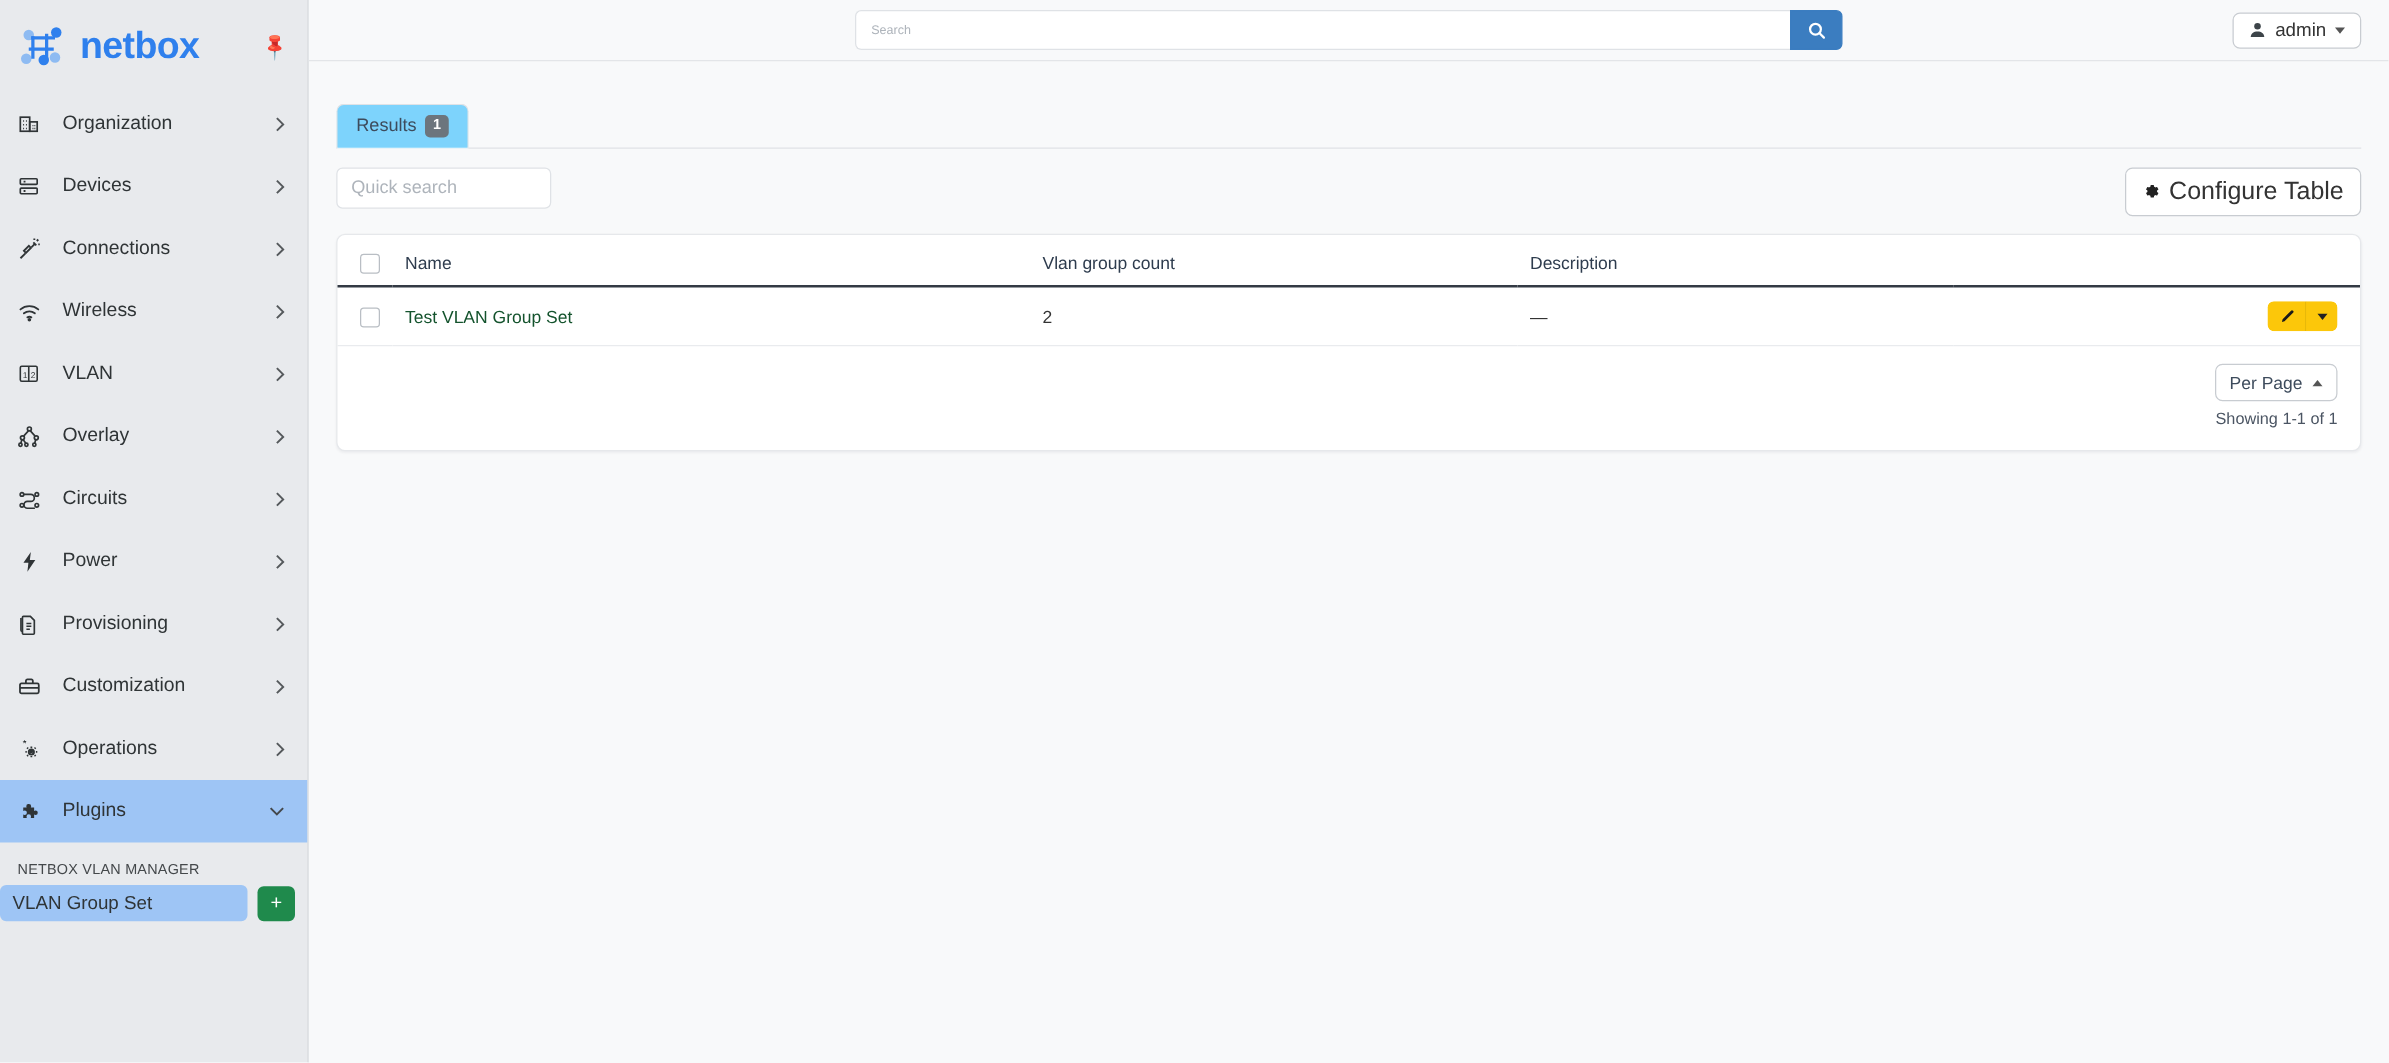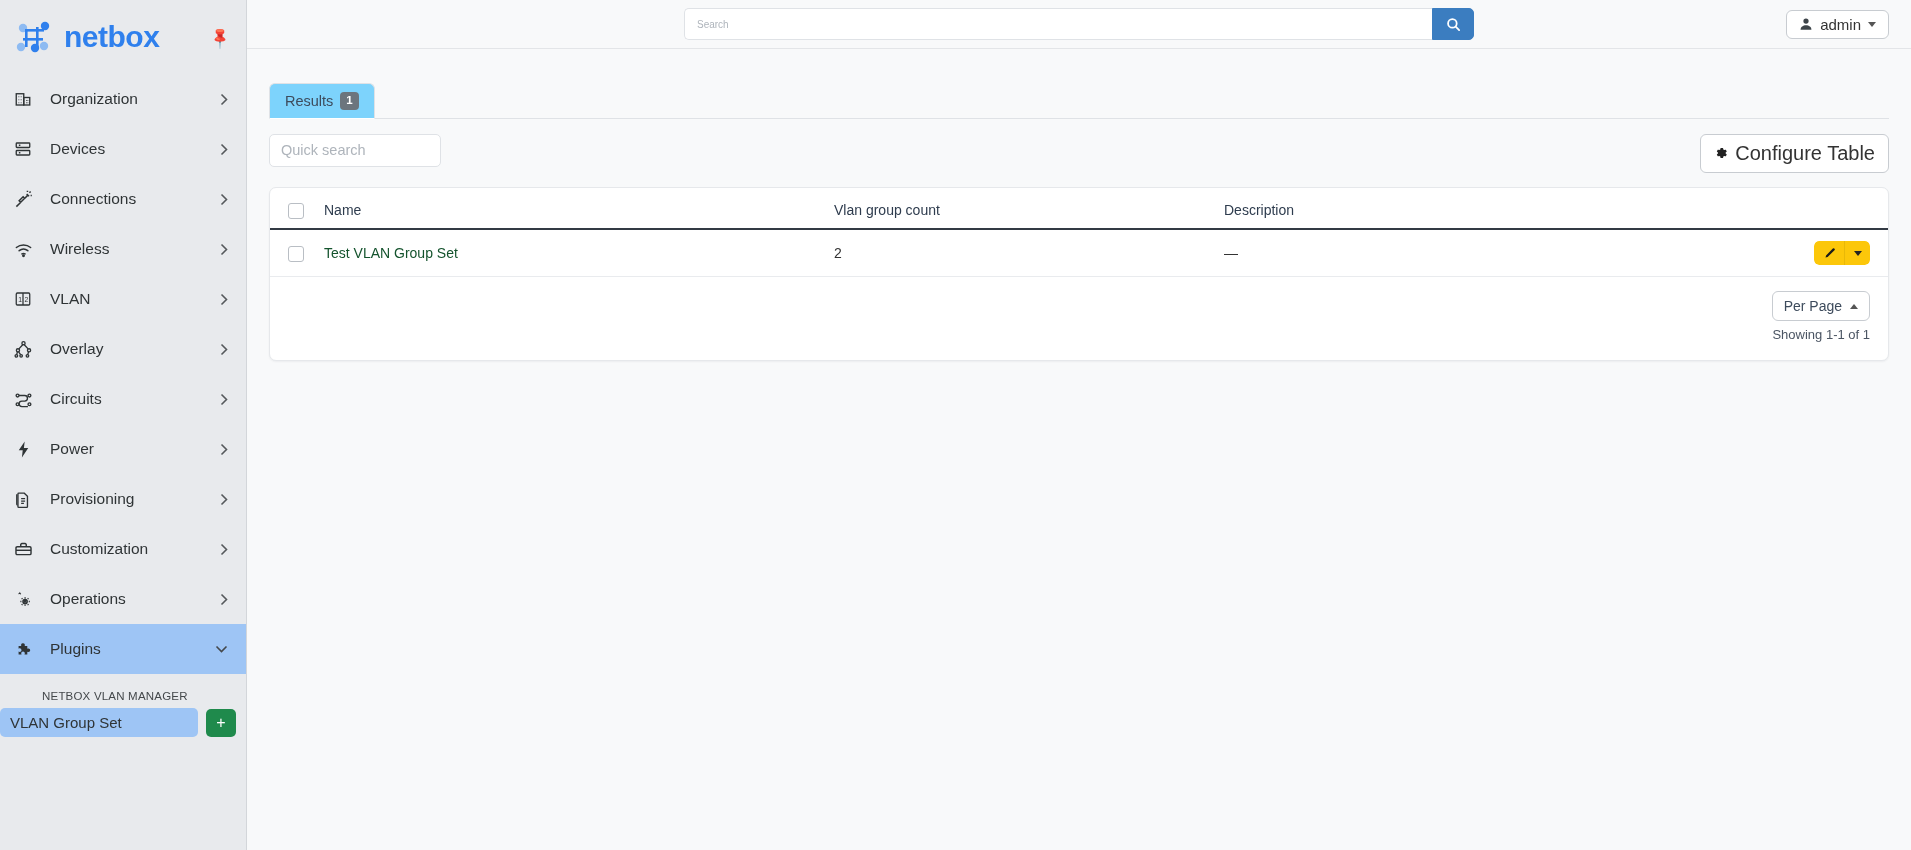--- a/index.html
+++ b/index.html
@@ -72,21 +72,20 @@
   .nav-label { flex: 1; padding-left: 10px; }
   .nav-chevron { color: #55595c; font-size: 12px; line-height: 1; display: flex; }
 
   .plugin-section { padding-top: 4px; }
   .plugin-heading {
     font-size: 11.5px;
     letter-spacing: 0.2px;
     color: #44484b;
     padding: 12px 2px 6px 14px;
     text-transform: uppercase;
-    margin-left: 28px;
   }
   .plugin-row {
     display: flex;
     align-items: center;
     padding: 0 10px 0 0;
     gap: 8px;
   }
   .plugin-link {
     flex: 1;
     background: #9ec5f5;

